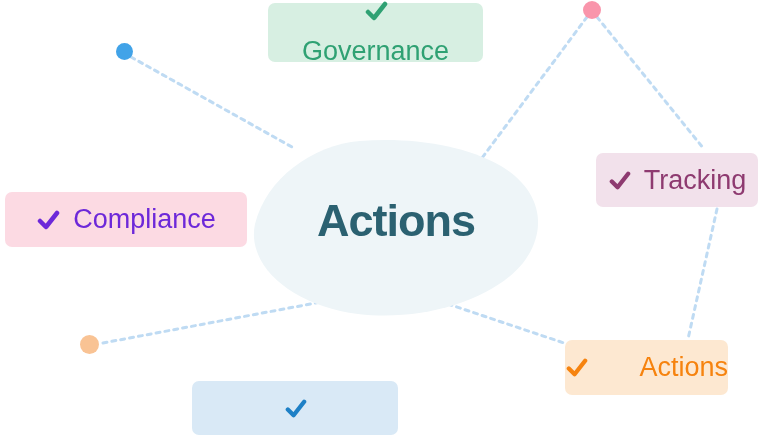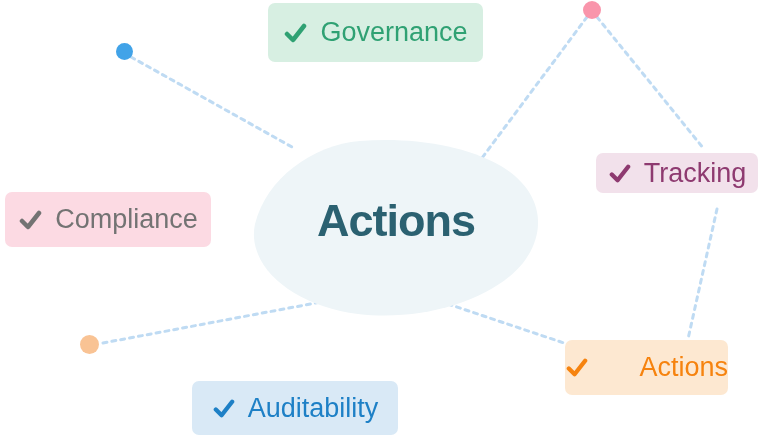--- a/index.html
+++ b/index.html
@@ -18,23 +18,23 @@
     display:flex;align-items:center;justify-content:center;
     font-size:45px;font-weight:bold;color:#2b6171;letter-spacing:-1px;
   }
   .node{
     position:absolute;
     display:flex;align-items:center;justify-content:center;gap:13px;
     border-radius:7px;
     font-size:27px;font-weight:400;
   }
   .node .check{flex:0 0 auto;display:block;}
-  .node-governance{left:268px;top:3px;width:215px;height:59px;background:#d7efe2;color:#2fa173;}
-  .node-compliance{left:5px;top:192px;width:206px;height:55px;background:#fcdae3;color:#737373;}
-  .node-tracking{left:596px;top:153px;width:162px;height:40px;background:#f2e1eb;color:#8e3a70;}
+  .node-governance{left:268px;top:3px;width:215px;height:59px;background:#d7efe2;color:#2fa173;flex-direction:column;}
+  .node-compliance{left:5px;top:192px;width:242px;height:55px;background:#fcdae3;color:#6d28d9;}
+  .node-tracking{left:596px;top:153px;width:162px;height:54px;background:#f2e1eb;color:#8e3a70;}
   .node-actions{left:565px;top:340px;width:163px;height:55px;background:#fde8d1;color:#f6830f;justify-content:space-between;}
   .node-auditability{left:192px;top:381px;width:206px;height:54px;background:#d9e9f6;color:#1e80c6;}
   .dot{position:absolute;border-radius:50%;}
   .dot-blue{left:116px;top:43px;width:17px;height:17px;background:#41a3e8;}
   .dot-pink{left:583px;top:1px;width:18px;height:18px;background:#f995ab;}
   .dot-orange{left:80px;top:335px;width:19px;height:19px;background:#f9c394;}
 </style>
 </head>
 <body>
 
@@ -77,20 +77,19 @@
     <svg class="check" width="23" height="23" viewBox="0 0 24 24">
       <path d="M4 13 L10 19 L21 5" stroke="currentColor" stroke-width="4.5" fill="none" stroke-linecap="round" stroke-linejoin="round"></path>
     </svg>
     <span>Actions</span>
   </div>
 
   <div class="node node-auditability">
     <svg class="check" width="23" height="23" viewBox="0 0 24 24">
       <path d="M4 13 L10 19 L21 5" stroke="currentColor" stroke-width="4.5" fill="none" stroke-linecap="round" stroke-linejoin="round"></path>
     </svg>
-    <span>Auditability</span>
   </div>
 
   <div class="dot dot-blue"></div>
   <div class="dot dot-pink"></div>
   <div class="dot dot-orange"></div>
 
 </div>
 
 </body></html>

